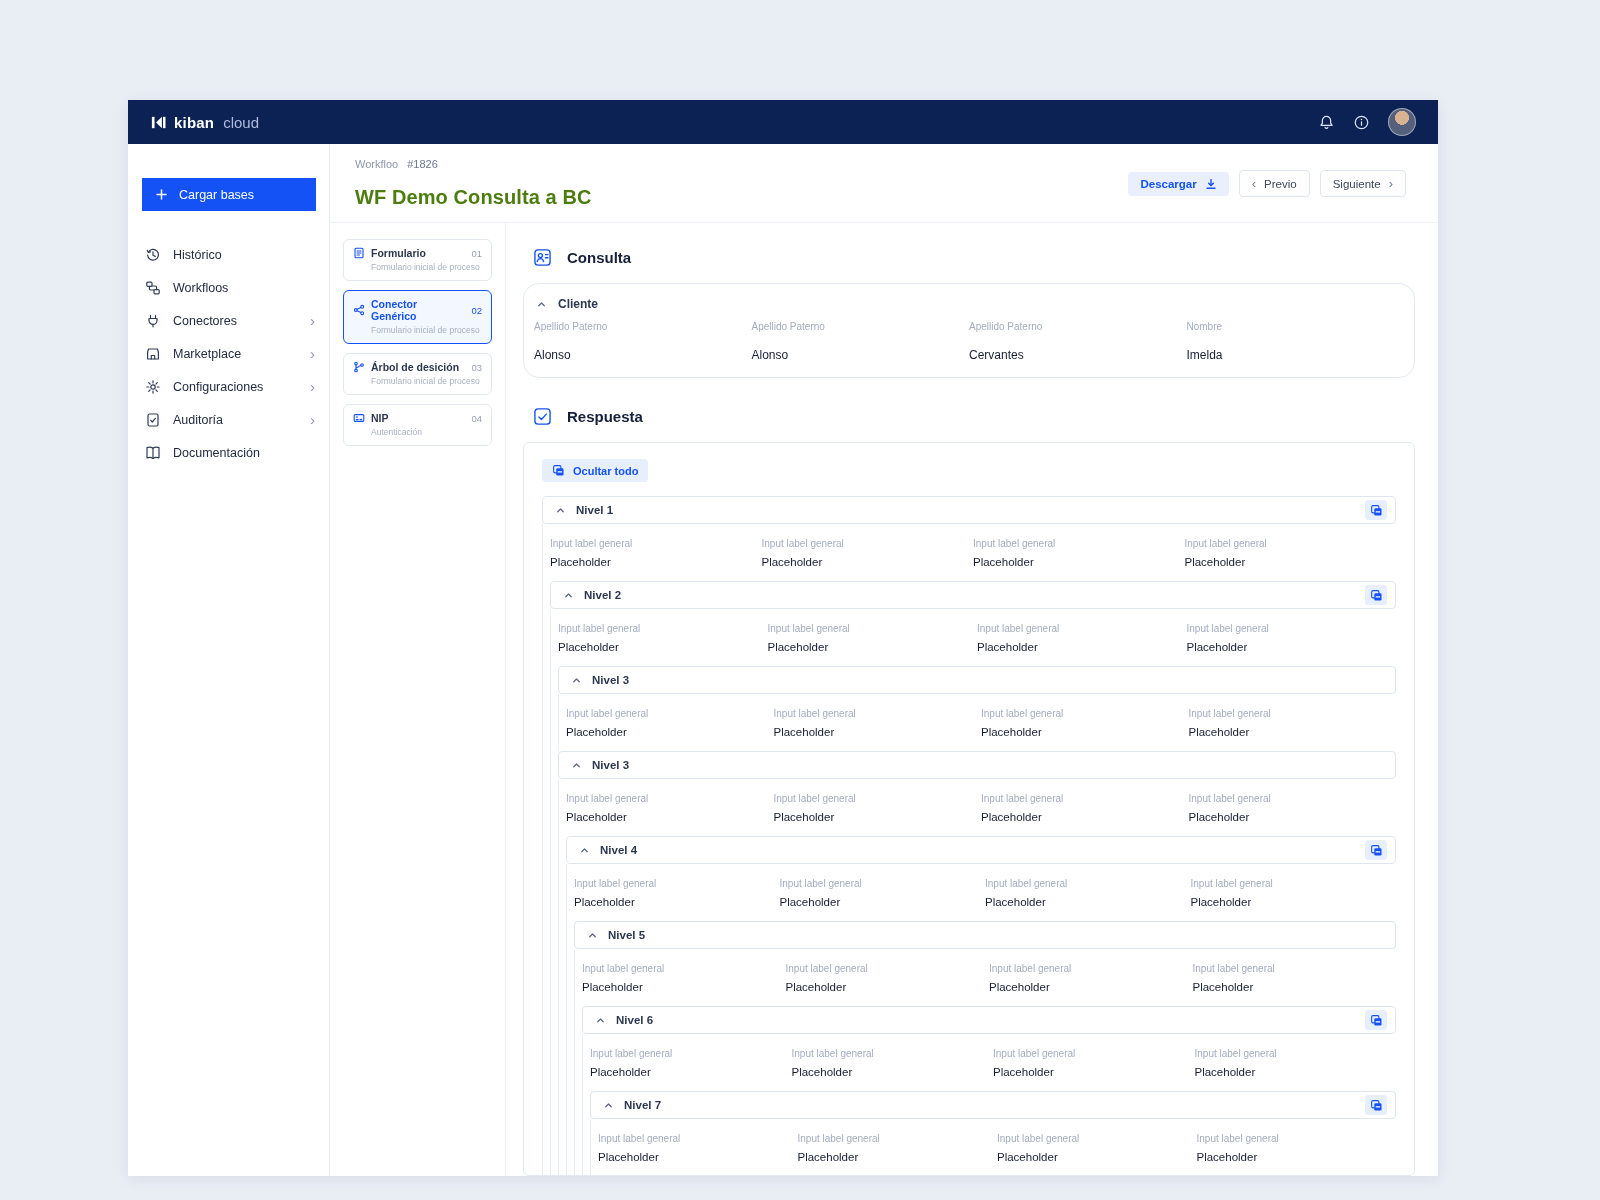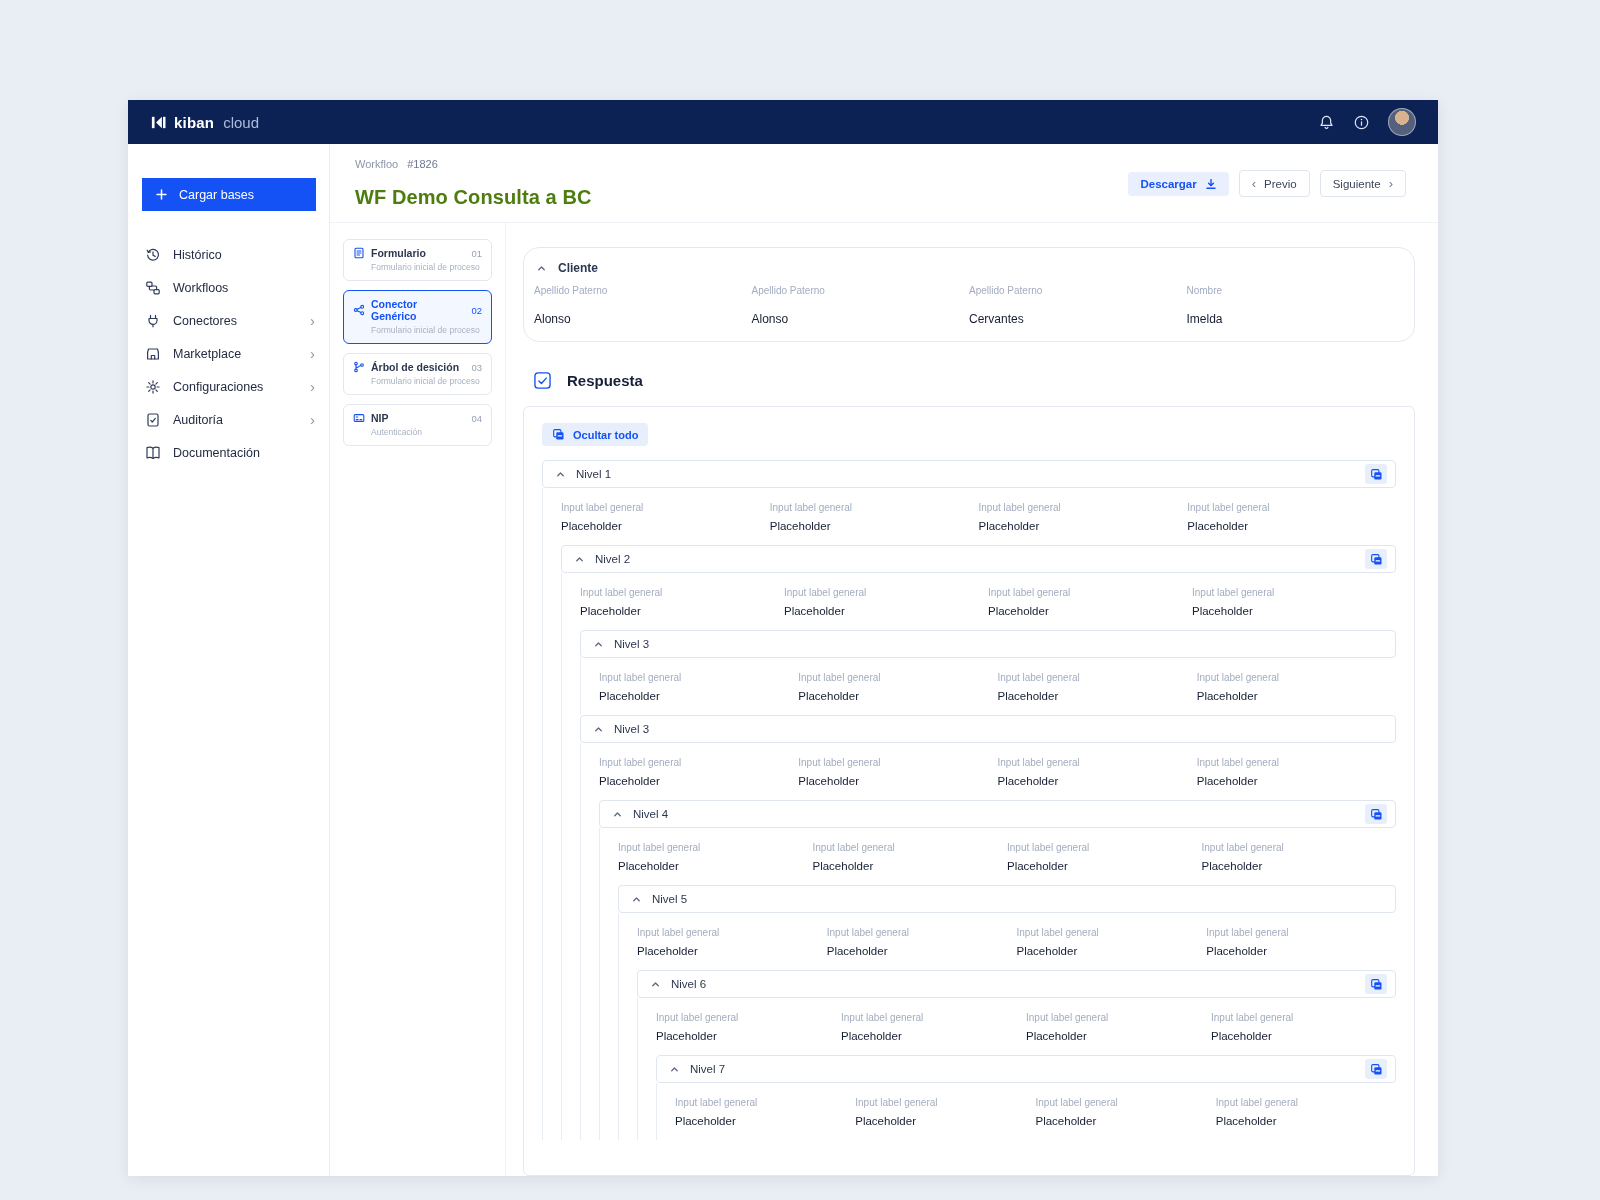--- a/index.html
+++ b/index.html
@@ -77,24 +77,24 @@
   .card-head-title{font-size:12px;font-weight:bold;color:#2c3750}
   .fields{display:grid;grid-template-columns:repeat(4,1fr)}
   .f-label{font-size:10px;color:#a3adbf}
   .f-value{font-size:12px;color:#171f33;margin-top:16px}
 
   .resp-card{border:1px solid var(--border);border-radius:6px;padding:16px 18px;flex:1;min-height:0;overflow:hidden}
   .chip{display:inline-flex;align-items:center;gap:8px;background:#e7eefc;color:var(--accent);font-size:11px;font-weight:bold;padding:5px 10px;border-radius:4px;margin-bottom:14px;border:none;cursor:pointer;font-family:inherit}
   .chip svg{width:13px;height:13px;stroke:var(--accent);stroke-width:1.2}
 
   .level-header{height:28px;border:1px solid #e0e6ef;border-radius:4px;display:flex;align-items:center;gap:10px;padding:0 8px 0 12px;cursor:pointer;background:#fff}
-  .level-title{font-size:11.5px;font-weight:normal;color:#2c3750}
+  .level-title{font-size:11.5px;font-weight:bold;color:#2c3750}
   .copy-btn{margin-left:auto;width:22px;height:20px;background:#e7eefc;border-radius:3px;display:flex;align-items:center;justify-content:center;border:none;cursor:pointer}
   .copy-btn svg{width:13px;height:13px;stroke:var(--accent);stroke-width:1.2}
-  .level-body{border-left:1px solid #e8edf4;padding-left:18px}
+  .level-body{border-left:1px solid #e8edf4;padding-left:7px}
   .level-body .fields{padding:14px 0 13px}
   .level-body .f-label{font-size:10px}
   .level-body .f-value{font-size:11.5px;margin-top:7px}
 </style>
 </head>
 <body>
 
 <div class="app">
 
   <div class="navbar">
@@ -304,20 +304,31 @@
                 </span>
       <span class="step-title">NIP</span>
       <span class="step-num">04</span>
     </div>
     <div class="step-sub">Autenticación</div>
   </div>
           </div>
 
         <div class="content">
 
+          <div class="section-head">
+            <span class="section-ico">
+                <svg viewBox="0 0 20 20">
+                  <rect x="2.8" y="2.8" width="14.4" height="14.4" rx="3"></rect>
+                  <circle cx="8" cy="8.2" r="1.9"></circle>
+                  <path d="M4.9 13.9c.5-1.8 1.7-2.8 3.1-2.8s2.6 1 3.1 2.8"></path>
+                  <path d="M12.8 7.2h2.4M12.8 10.2h2.4"></path>
+                </svg>
+              </span>
+            <span class="section-title">Consulta</span>
+          </div>
 
           <div class="cliente-card">
             <div class="card-head">
               <span class="caret">
                   <svg viewBox="0 0 12 12">
                     <polyline points="3 7.4 6 4.4 9 7.4"></polyline>
                   </svg>
                 </span>
               <span class="card-head-title">Cliente</span>
             </div>

